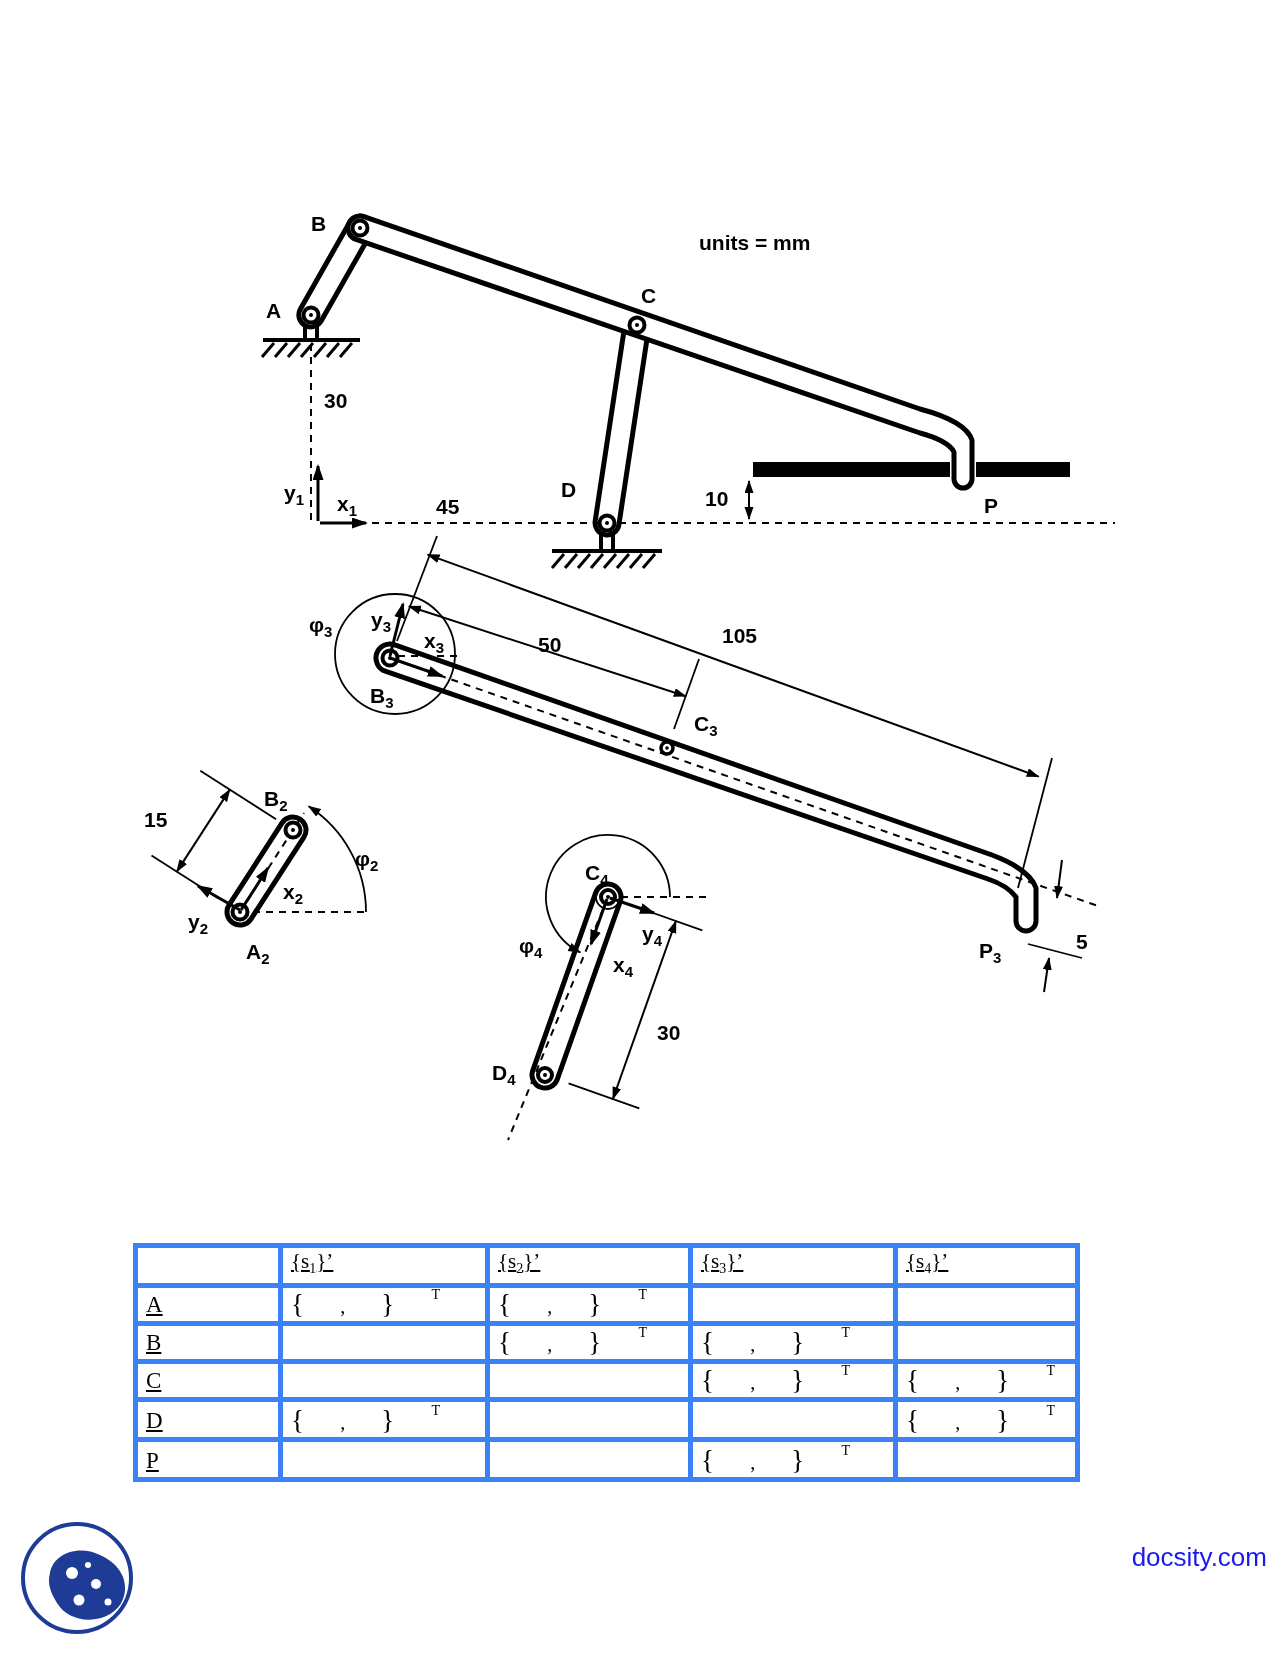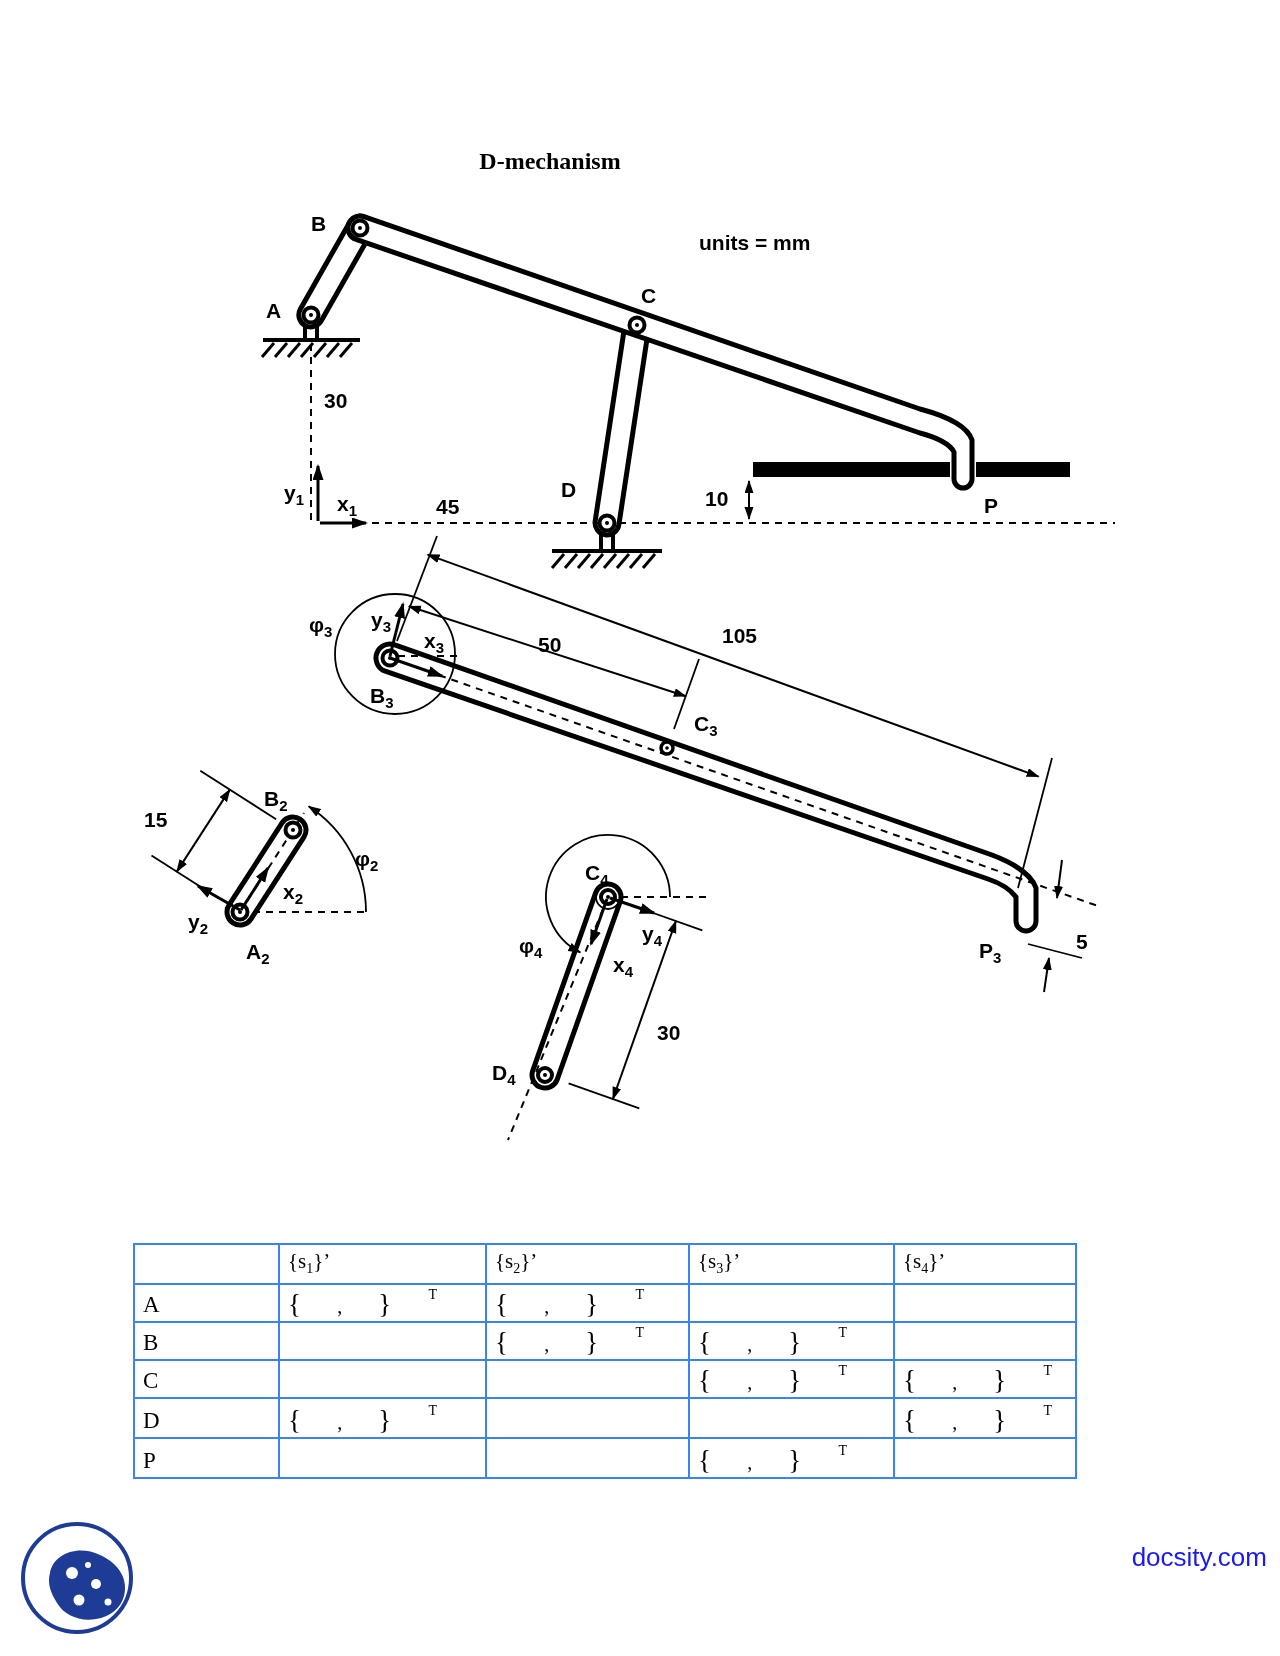--- a/index.html
+++ b/index.html
@@ -11,40 +11,39 @@
   .dim{font:bold 21px "Liberation Sans",sans-serif;}
   .sub{font:bold 15px "Liberation Sans",sans-serif;}
   
   #doc-title{position:absolute;left:380px;top:148px;width:340px;text-align:center;
      font:bold 24px "Liberation Serif",serif;color:#000;}
   #table-title{position:absolute;left:143px;top:1206px;width:900px;
      font:23px "Liberation Serif",serif;color:#000;white-space:nowrap;}
   
   #points-table{position:absolute;left:133px;top:1243px;border-collapse:collapse;
      table-layout:fixed;font-family:"Liberation Serif",serif;color:#000;}
-  #points-table td{border:2px solid #3b82f6;vertical-align:bottom;padding:0 0 3px 8px;
-     background:#fff;overflow:hidden;}
+  #points-table td{border:5px solid #3b82f6;vertical-align:bottom;padding:0 0 3px 8px;
+     background:#fff;overflow:hidden;text-decoration:underline;}
   #points-table .rowlab{font-size:23px;}
   #points-table .hdr{font-size:21px;padding-bottom:6px;}
   #points-table .hdr sub{font-size:14px;}
   .bg{display:inline-flex;width:148px;justify-content:space-between;align-items:baseline;position:relative;}
   .bg .b{font-size:27px;line-height:22px;}
   .bg .c{font-size:20px;}
   .bg sup{font-size:14px;position:relative;top:-14px;left:1px;}
   
   #watermark{position:absolute;top:1542px;right:13px;font:26px "Liberation Sans",sans-serif;
      color:#1a1af0;}
   #logo{position:absolute;left:20px;top:1518px;}
 </style>
 </head>
 <body>
 
 <div id="page">
 
-  <div id="doc-title">D-mechanism</div>
 
   <svg id="mech" width="1280" height="1160" viewBox="0 0 1280 1160" fill="none" stroke="none">
     <defs>
       <marker id="ar" markerUnits="userSpaceOnUse" markerWidth="14" markerHeight="10" refX="12" refY="4.5" orient="auto-start-reverse">
         <path d="M0,0 L13,4.5 L0,9 Z" fill="#000"></path>
       </marker>
       <marker id="arB" markerUnits="userSpaceOnUse" markerWidth="17" markerHeight="13" refX="14" refY="5.5" orient="auto-start-reverse">
         <path d="M0,0 L16,5.5 L0,11 Z" fill="#000"></path>
       </marker>
     </defs>

